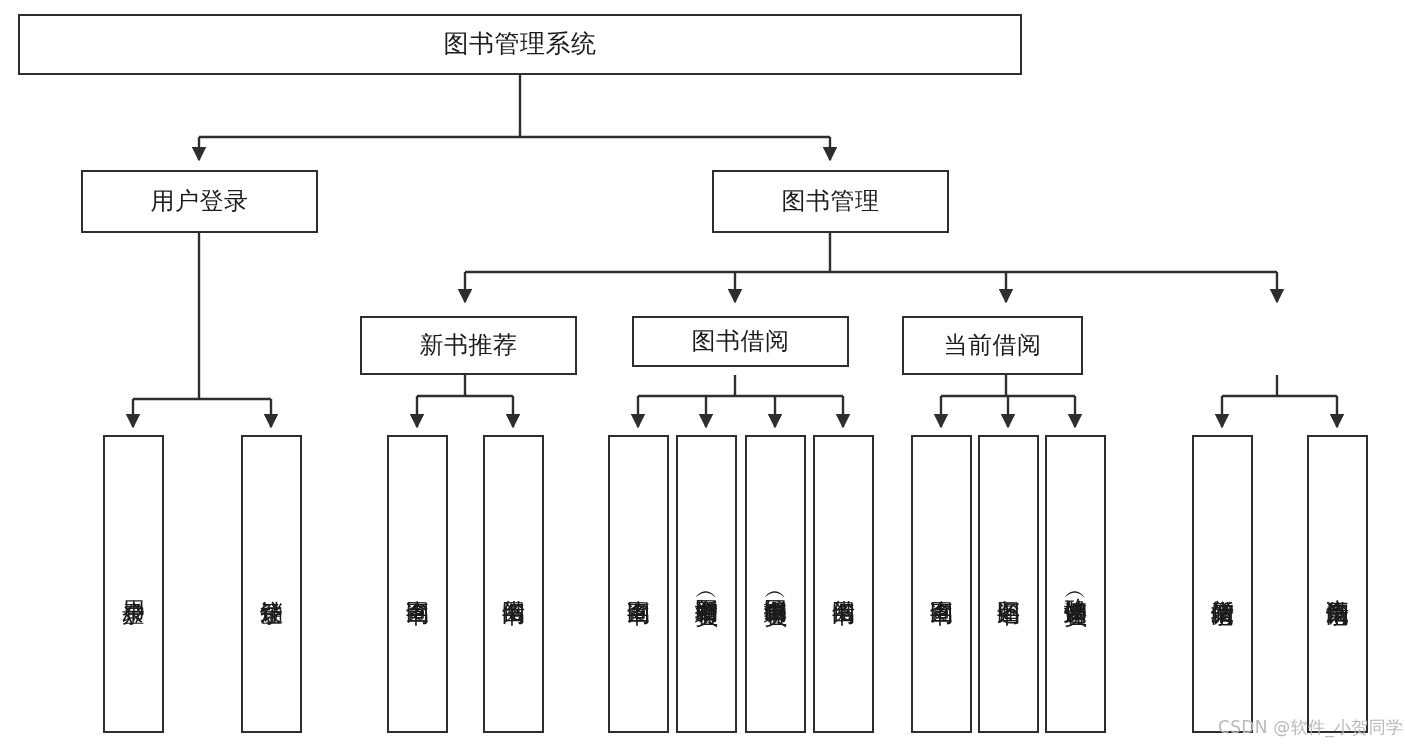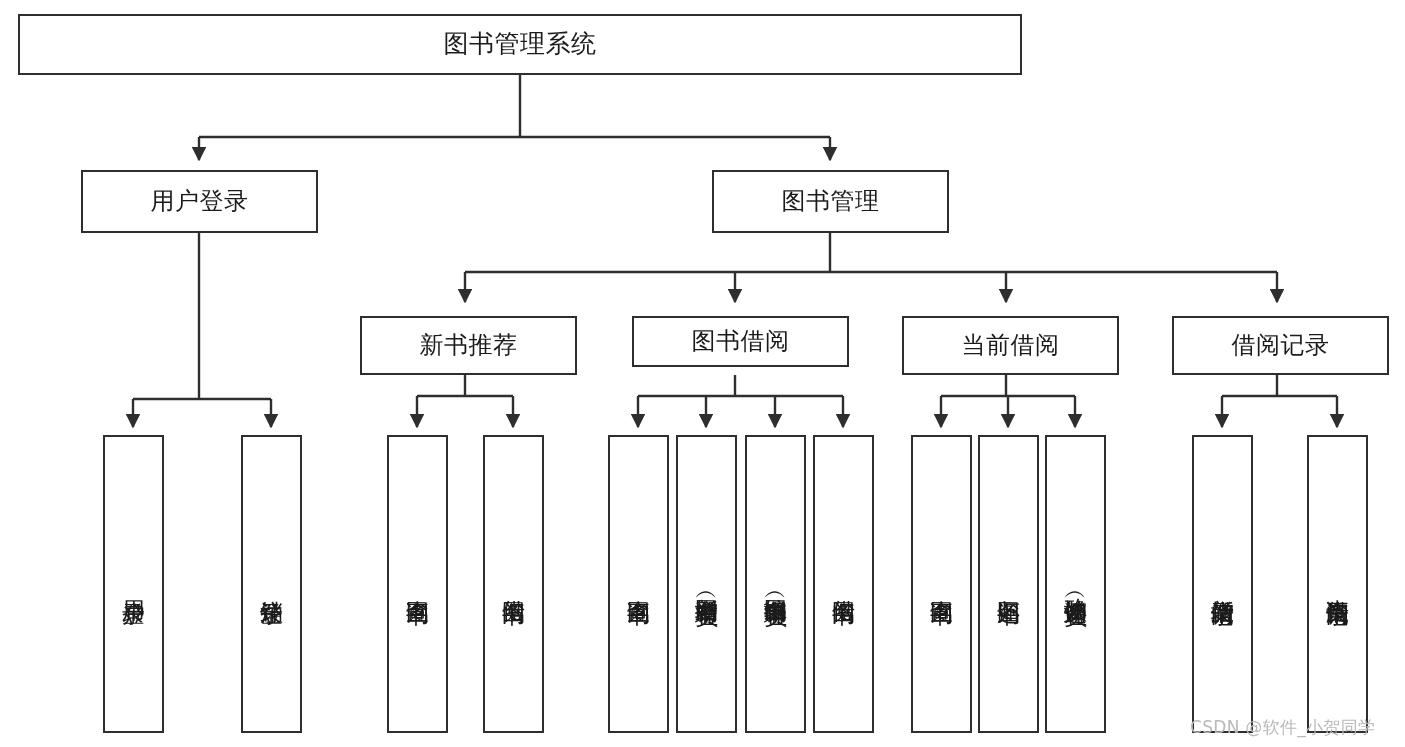--- a/index.html
+++ b/index.html
@@ -134,25 +134,22 @@
   <div class="node horiz" style="left:360px; top:316px; width:217px; height:59px;">
     <span class="label">新书推荐</span>
   </div>
 
   <div class="node horiz" style="left:712px; top:170px; width:237px; height:63px;">
     <span class="label">图书管理</span>
   </div>
   <div class="node horiz" style="left:632px; top:316px; width:217px; height:51px;">
     <span class="label">图书借阅</span>
   </div>
-  <div class="node horiz" style="left:902px; top:316px; width:217px; height:59px;justify-content:center;">
+  <div class="node horiz" style="left:902px; top:316px; width:181px; height:59px;justify-content:center;">
     <span class="label">当前借阅</span>
-  </div>
-  <div class="node horiz" style="left:1172px; top:316px; width:217px; height:59px;">
-    <span class="label">借阅记录</span>
   </div>
 
   <div class="node vert" style="left:103px; top:435px; width:61px; height:298px;">
     <span class="label">用户登录</span>
   </div>
   <div class="node vert" style="left:241px; top:435px; width:61px; height:298px;">
     <span class="label">注销登录</span>
   </div>
 
   <div class="node vert" style="left:387px; top:435px; width:61px; height:298px;">
@@ -185,15 +182,15 @@
     <span class="label">确认归还（管理员）</span>
   </div>
 
   <div class="node vert" style="left:1192px; top:435px; width:61px; height:298px;">
     <span class="label">新增借阅记录</span>
   </div>
   <div class="node vert" style="left:1307px; top:435px; width:61px; height:298px;">
     <span class="label">查询借阅记录</span>
   </div>
 
-  <div class="watermark" style="left:1190px; top:716px;">CSDN @软件_小贺同学</div>
+  <div class="watermark" style="left:1218px; top:716px;">CSDN @软件_小贺同学</div>
 
 </div>
 
 </body></html>

